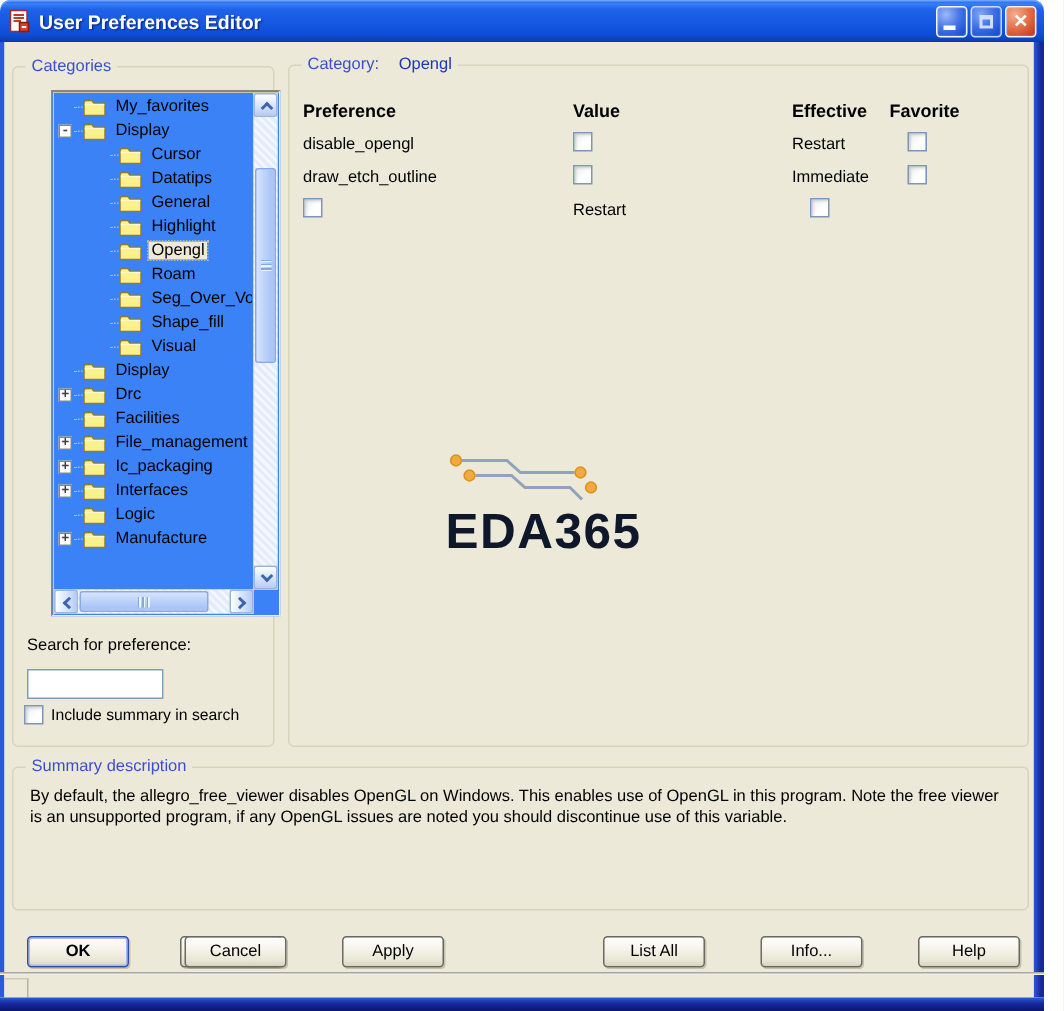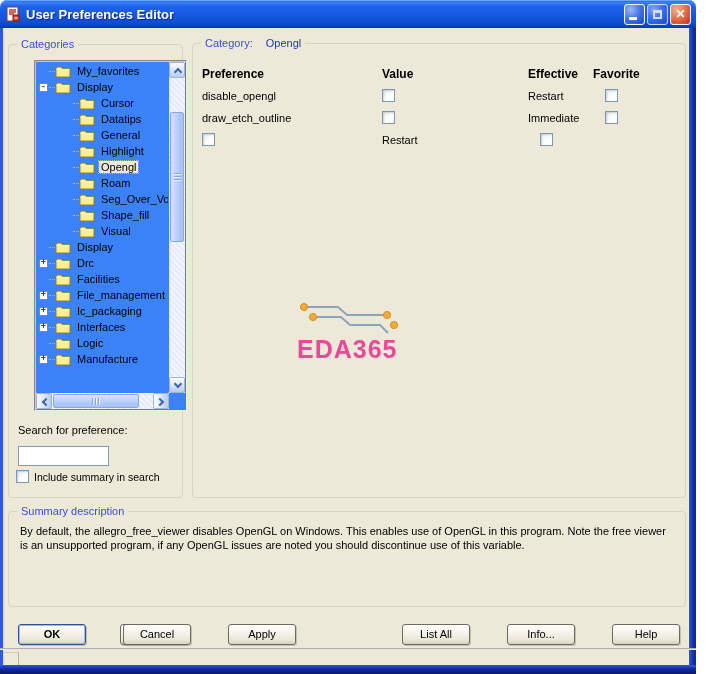--- a/index.html
+++ b/index.html
@@ -93,21 +93,21 @@
   .pref-header,.pref-row{display:grid;grid-template-columns:180px 146px 65px auto;align-items:center;height:22px;}
   .pref-header{font-weight:bold;font-size:12px;color:#000;}
   .pref-row{font-size:11px;color:#000;}
   .fav-cell .xp-checkbox{margin-left:12px;}
 
   .xp-checkbox{display:inline-block;width:13px;height:13px;box-sizing:border-box;border:1px solid #7C96B5;
     background:linear-gradient(135deg,#eceded 0%,#ffffff 60%);box-shadow:inset 1px 1px 2px rgba(60,80,100,.25);}
 
   
   .wm{position:absolute;left:296px;top:300px;width:130px;}
-  .wm-text{position:absolute;left:297px;top:335px;font-size:25px;font-weight:bold;color:#ec4899;letter-spacing:1px;}
+  .wm-text{position:absolute;left:297px;top:335px;font-size:33px;font-weight:bold;color:#0f172a;letter-spacing:1px;}
 
   
   .summary-text{position:absolute;left:20px;top:524px;width:656px;font-size:11px;line-height:14px;color:#000;}
 
   
   .xp-btn{position:absolute;top:624px;width:68px;height:21px;box-sizing:border-box;border:1px solid #6a6a5e;border-radius:3px;
     background:linear-gradient(180deg,#ffffff 0%,#f4f2e8 45%,#e9e6d6 80%,#d9d2c0 100%);
     font-family:"Liberation Sans",sans-serif;font-size:11px;color:#000;text-align:center;line-height:19px;
     box-shadow:1px 1px 0 rgba(120,120,100,.35);}
   .xp-btn.default{border-color:#30509e;box-shadow:inset 0 0 0 1px #9EB9F3,1px 1px 0 rgba(120,120,100,.35);font-weight:bold;}

